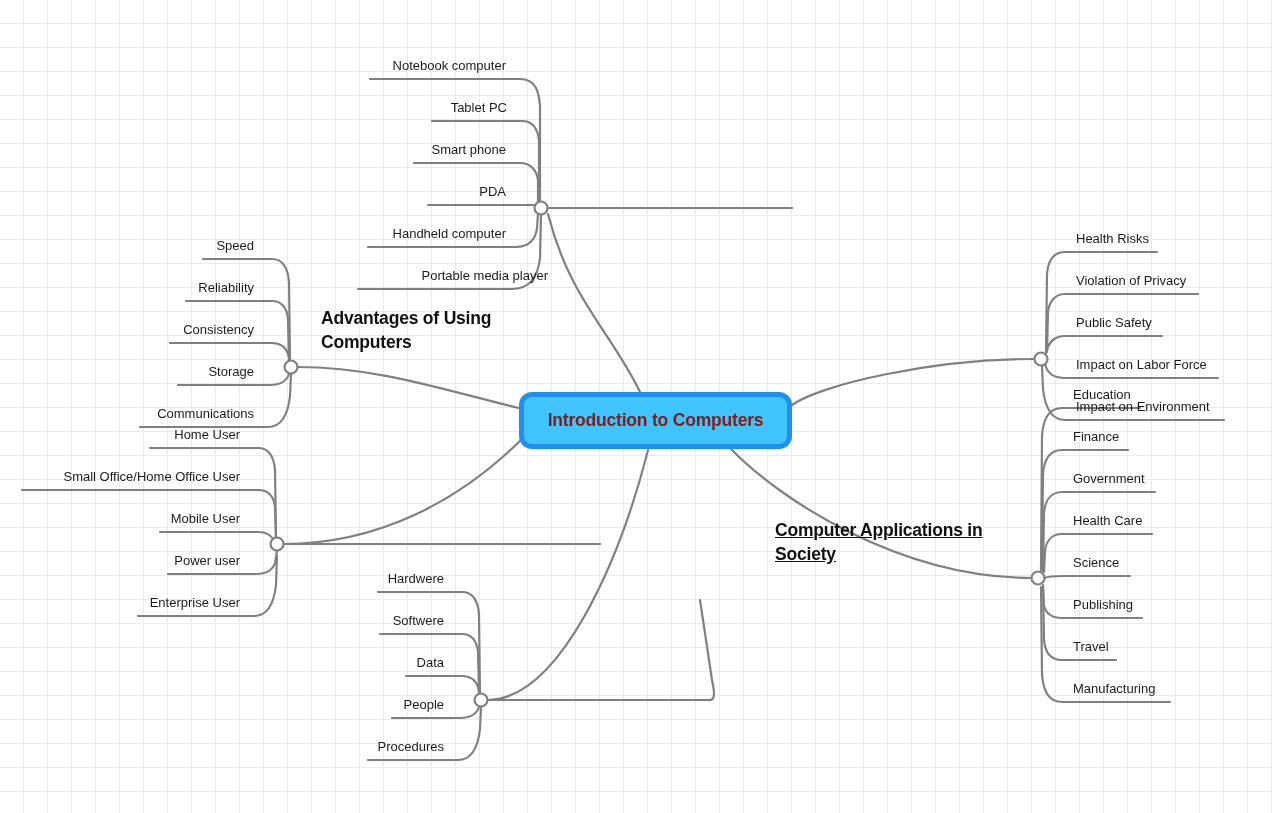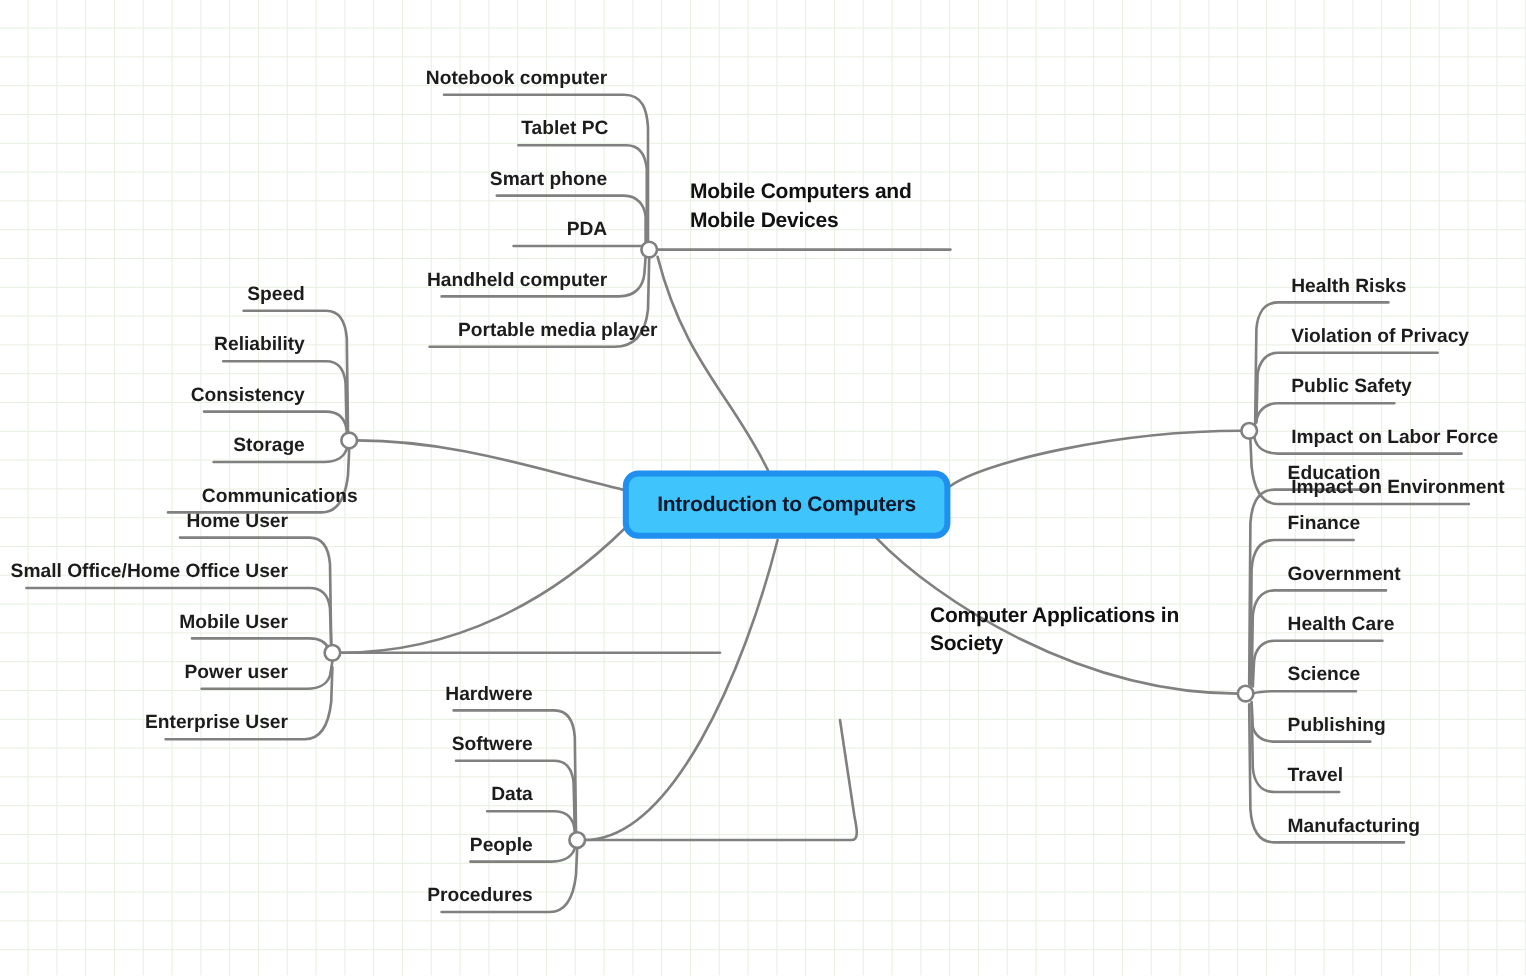--- a/index.html
+++ b/index.html
@@ -39,44 +39,43 @@
     background: #3fc4fc;
     border: 5px solid #1f8ff0;
     border-radius: 13px;
     display: flex;
     align-items: center;
     justify-content: center;
   }
   .center-node .label {
     font-size: 17.5px;
     font-weight: bold;
-    color: #0f172a;
+    color: #7f1d1d;
     letter-spacing: -0.2px;
     white-space: nowrap;
   }
 
   
   .branch-title {
     position: absolute;
     font-size: 17.5px;
     font-weight: bold;
     color: #111111;
     line-height: 24px;
     letter-spacing: -0.2px;
     white-space: pre-line;
   }
 
   
   .sub-item {
     position: absolute;
-    font-size: 16px;
+    font-size: 13px;
     color: #1c1c1c;
     line-height: 17px;
     white-space: nowrap;
-    font-weight: bold;
   }
   .sub-item.right-align { transform: translateX(-100%); }
 </style>
 </head>
 <body>
 
 <div id="canvas">
 
   <svg id="wires" viewBox="0 0 1272 813" xmlns="http://www.w3.org/2000/svg">
     <g fill="none" stroke="#808080" stroke-width="2.2" stroke-linecap="round">
@@ -153,42 +152,42 @@
       <circle cx="481" cy="700" r="6.5"></circle>
       <circle cx="1041" cy="359" r="6.5"></circle>
       <circle cx="1038" cy="578" r="6.5"></circle>
     </g>
   </svg>
 
   <div class="center-node">
     <span class="label">Introduction to Computers</span>
   </div>
 
-  <div class="branch-title" style="left:575px; top:147px;">Mobile Computers and
-Mobile Devices</div>
-
-
-
-
-
-  <div class="branch-title" style="left:775px; top:500px;">Computer Applications in
+
+  <div class="branch-title" style="left:321px; top:306px;">Advantages of Using
+Computers</div>
+
+
+
+
+  <div class="branch-title" style="left:775px; top:518px;text-decoration:underline;">Computer Applications in
 Society</div>
 
   <div class="sub-item right-align" style="left:506px; top:57px;">Notebook computer</div>
   <div class="sub-item right-align" style="left:507px; top:99px;">Tablet PC</div>
   <div class="sub-item right-align" style="left:506px; top:141px;">Smart phone</div>
   <div class="sub-item right-align" style="left:506px; top:183px;">PDA</div>
   <div class="sub-item right-align" style="left:506px; top:225px;">Handheld computer</div>
   <div class="sub-item right-align" style="left:506px; top:267px;margin-left:42px;">Portable media player</div>
 
   <div class="sub-item right-align" style="left:254px; top:237px;">Speed</div>
   <div class="sub-item right-align" style="left:254px; top:279px;">Reliability</div>
   <div class="sub-item right-align" style="left:254px; top:321px;">Consistency</div>
   <div class="sub-item right-align" style="left:254px; top:363px;">Storage</div>
-  <div class="sub-item right-align" style="left:254px; top:405px;margin-left:44px;">Communications</div>
+  <div class="sub-item right-align" style="left:254px; top:405px;">Communications</div>
 
   <div class="sub-item right-align" style="left:240px; top:426px;">Home User</div>
   <div class="sub-item right-align" style="left:240px; top:468px;">Small Office/Home Office User</div>
   <div class="sub-item right-align" style="left:240px; top:510px;">Mobile User</div>
   <div class="sub-item right-align" style="left:240px; top:552px;">Power user</div>
   <div class="sub-item right-align" style="left:240px; top:594px;">Enterprise User</div>
 
   <div class="sub-item right-align" style="left:444px; top:570px;">Hardwere</div>
   <div class="sub-item right-align" style="left:444px; top:612px;">Softwere</div>
   <div class="sub-item right-align" style="left:444px; top:654px;">Data</div>

